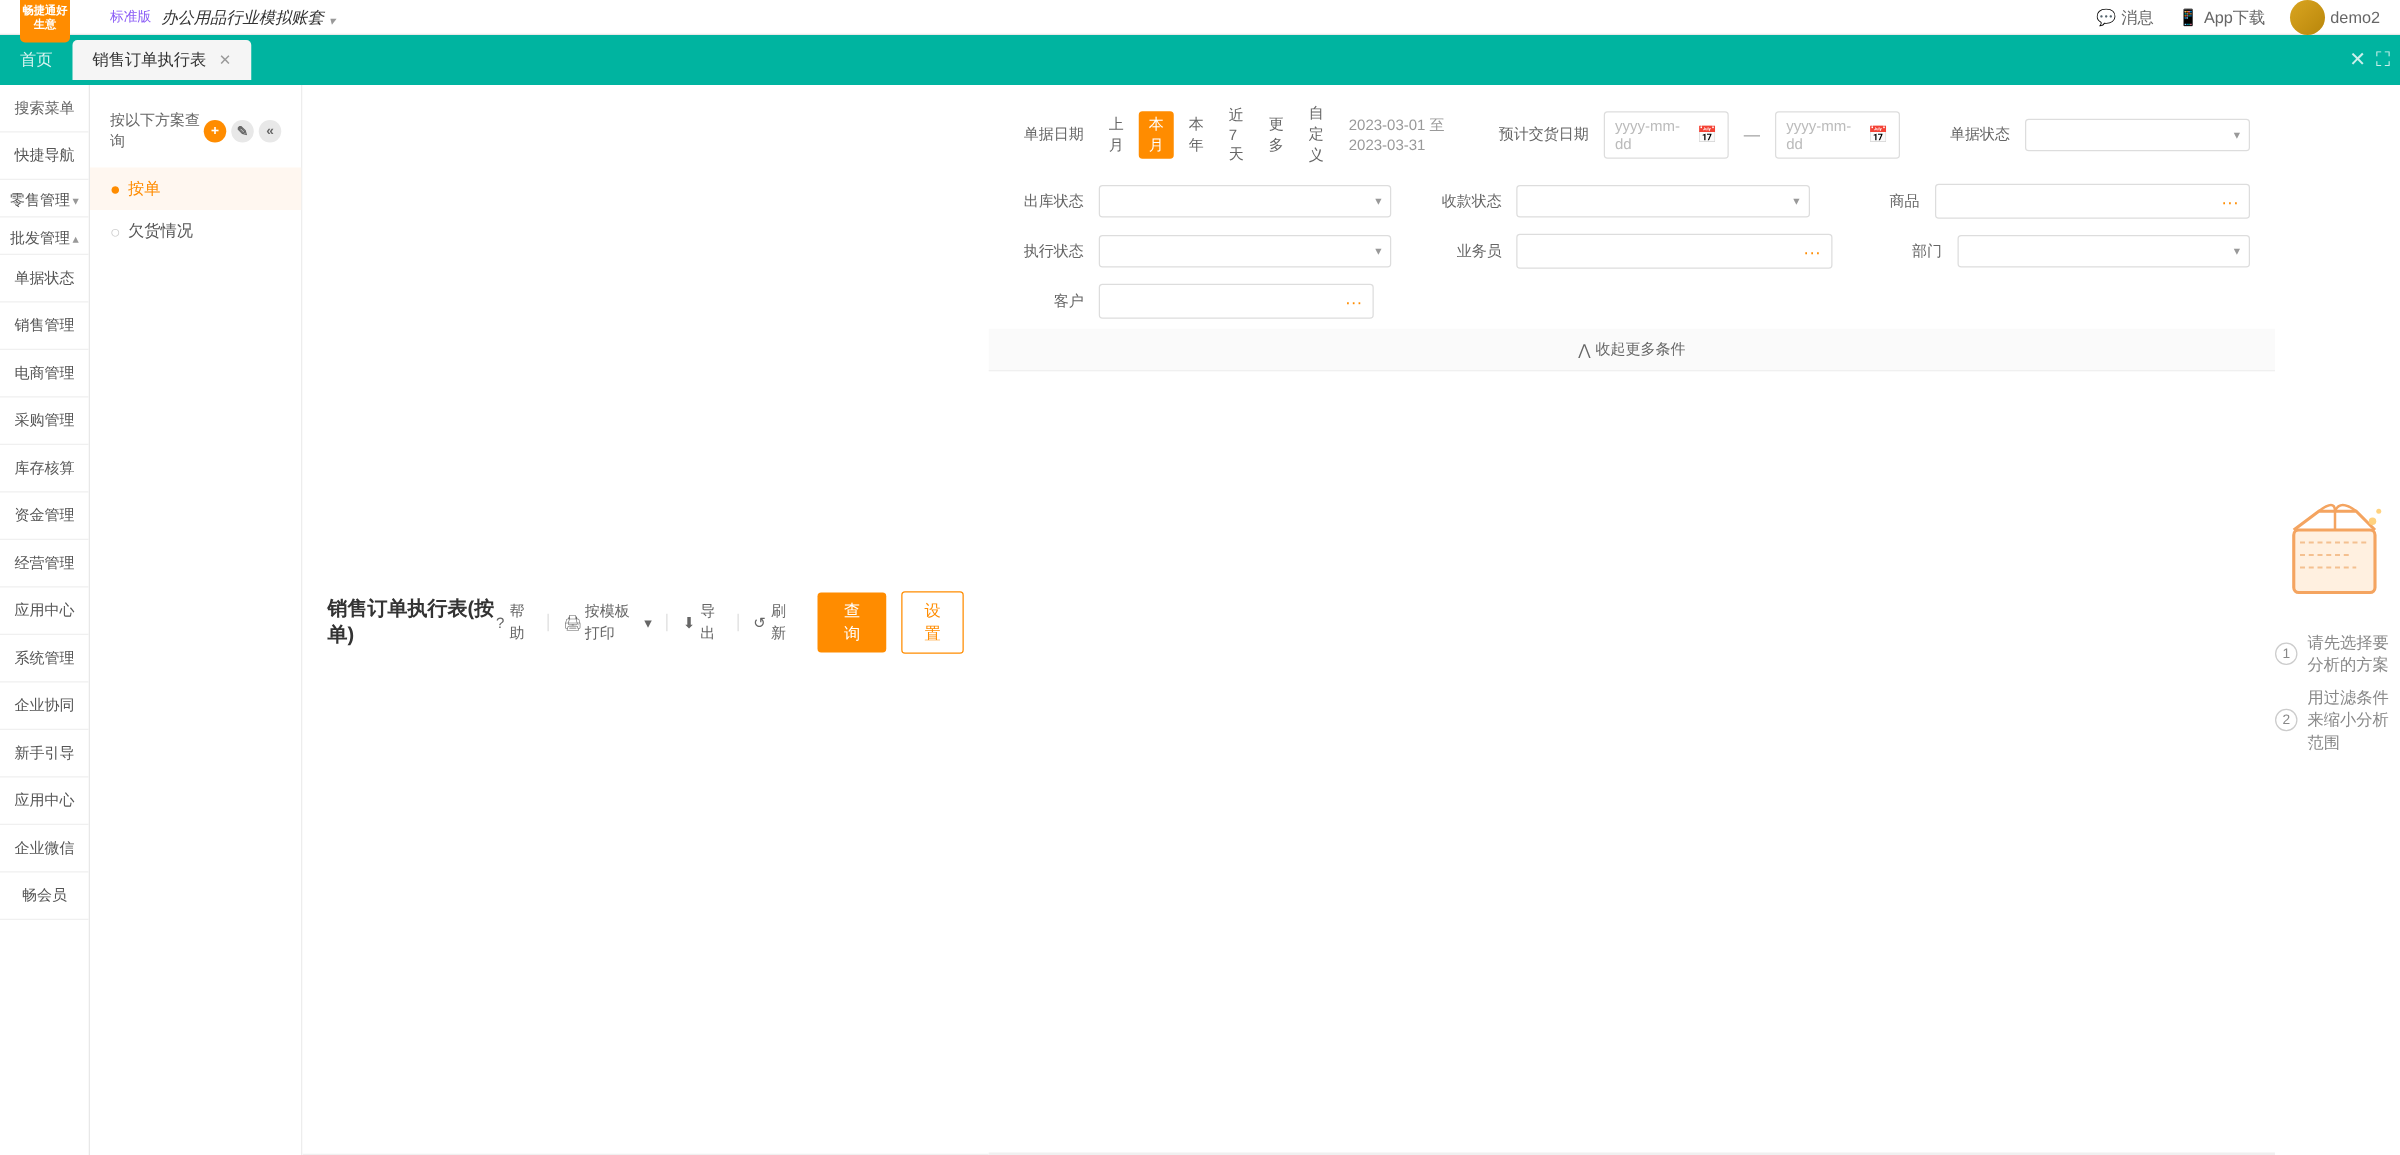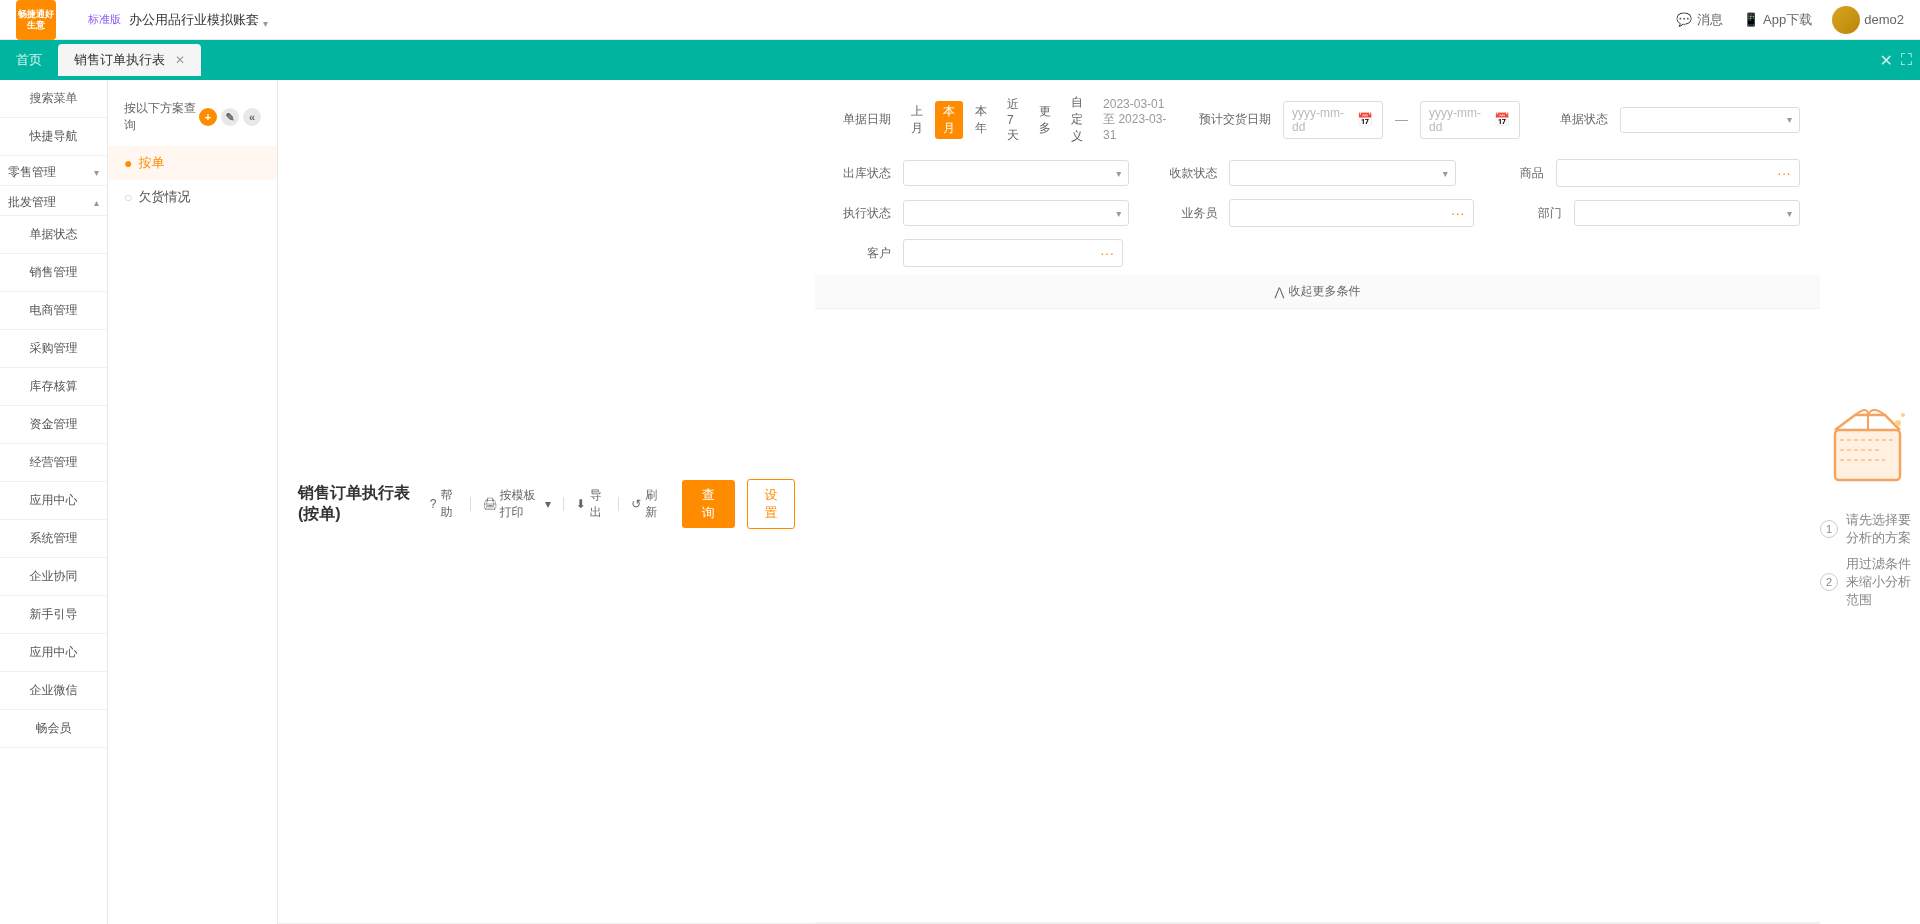--- a/index.html
+++ b/index.html
@@ -1,39 +1,39 @@
 <!DOCTYPE html>
 <html><head>
   <meta charset="utf-8">
   <style>
     * { box-sizing: border-box; margin: 0; padding: 0; }
     body { font-family: 'Microsoft YaHei', Arial, sans-serif; font-size: 13px; background: #f5f5f5; color: #333; display: flex; flex-direction: column; height: 924px; overflow: hidden; }
 
     
     .top-header {
-      height: 40px;
+      height: 28px;
       background: #fff;
       display: flex;
       align-items: center;
       justify-content: space-between;
       padding: 0 16px;
       border-bottom: 1px solid #e8e8e8;
       z-index: 100;
     }
     .top-header-left { display: flex; align-items: center; gap: 8px; }
     .brand-logo {
       width: 40px; height: 40px;
       background: #ff8c00;
       border-radius: 4px;
       display: flex; align-items: center; justify-content: center;
       color: #fff; font-size: 10px; font-weight: bold; text-align: center;
       line-height: 1.2;
     }
     .brand-label { color: #8b5cf6; font-size: 11px; margin-left: 24px; }
-    .app-dropdown { display: flex; align-items: flex-end; gap: 4px; color: #333; font-size: 13px; cursor: pointer; }
+    .app-dropdown { display: flex; align-items: flex-end; gap: 4px; color: #333; font-size: 13px; cursor: pointer; font-style: italic; }
     .app-dropdown .arrow { color: #999; font-size: 10px; }
     .top-header-right { display: flex; align-items: center; gap: 20px; }
     .header-action { display: flex; align-items: center; gap: 4px; color: #666; font-size: 13px; cursor: pointer; }
     .avatar-img {
       width: 28px; height: 28px; border-radius: 50%;
       background: linear-gradient(135deg, #daa520, #b8860b);
     }
 
     
     .tab-bar {
@@ -69,21 +69,21 @@
 
     
     .main-layout {
       display: flex;
       flex: 1;
       overflow: hidden;
     }
 
     
     .sidebar {
-      width: 108px;
+      width: 72px;
       background: #fff;
       border-right: 1px solid #e8e8e8;
       display: flex;
       flex-direction: column;
       overflow-y: auto;
       flex-shrink: 0;
     }
     .sidebar-item {
       padding: 10px 8px;
       text-align: center;

